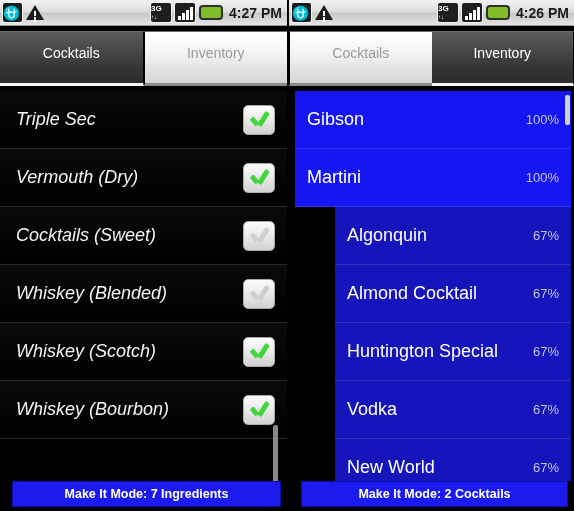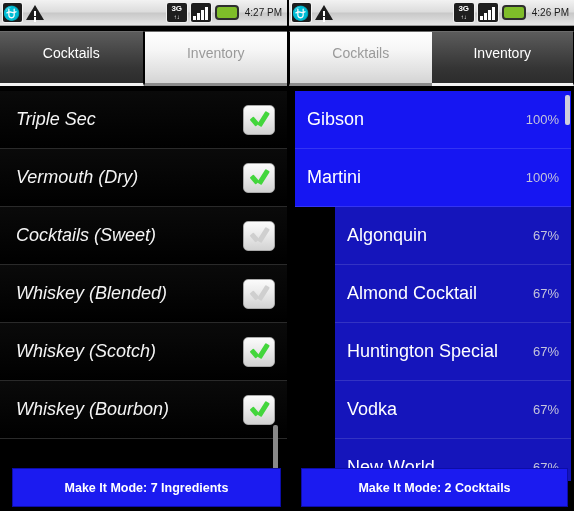--- a/index.html
+++ b/index.html
@@ -37,37 +37,37 @@
     border-bottom:15px solid #1c1c1c;
   }
   .warn-icon:after {
     content:""; position:absolute; left:8px; top:8px;
     width:2px; height:5px; background:#fff;
     box-shadow:0 6px 0 0 #fff;
   }
   .net-icon {
     width:20px; height:19px; background:#1e1e1e; border-radius:2px; color:#fff;
     font-size:8px; font-weight:bold; display:flex; flex-direction:column;
-    align-items:center; justify-content:center; line-height:8px;
+    justify-content:center; line-height:8px;
     box-shadow:0 0 0 1px #f0f0f0;
   }
   .net-icon .arrows { font-size:6px; }
   .sig-icon { width:20px; height:19px; background:#1e1e1e; border-radius:2px;
     display:flex; align-items:flex-end; justify-content:center; gap:1px; padding:2px 2px;
     box-shadow:0 0 0 1px #f0f0f0; }
   .sig-icon i { width:3px; background:#fff; display:block; }
   .sig-icon i:nth-child(1){height:4px;}
   .sig-icon i:nth-child(2){height:7px;}
   .sig-icon i:nth-child(3){height:10px;}
   .sig-icon i:nth-child(4){height:13px;}
   .batt-icon {
     width:24px; height:15px; background:#7fbd29; border:2px solid #2e2e2e;
     border-radius:4px; position:relative;
   }
-  .clock { font-size:10px; font-weight:normal; color:#1b1b1b; letter-spacing:0px; padding-left:2px; }
+  .clock { font-size:14px; font-weight:bold; color:#1b1b1b; letter-spacing:0px; padding-left:2px; }
 
   
   .tabbar { display:flex; height:60px; width:100%; background:#000; padding-top:5px; }
   .tab {
     flex:1; position:relative;
     display:flex; align-items:center; justify-content:center;
     padding-bottom:9px;
     font-size:14px;
     border-top:1px solid #6c6c6c;
   }
@@ -119,21 +119,21 @@
   .row-c .label { color:#ffffff; font-size:18px; flex:1; white-space:nowrap; }
   .row-c .pct { color:#c3c3dc; font-size:13px; }
 
   
   .sbar { position:absolute; width:5px; border-radius:2px; background:#888; }
   .sbar.left-thumb { right:9px; top:425px; height:58px; }
   .sbar.right-thumb { right:4px; top:95px; height:30px; background:#cfcfdd; }
 
   
   .footer {
-    position:absolute; bottom:4px; left:6px; right:6px; height:39px;
+    position:absolute; bottom:4px; left:6px; right:6px; height:26px;
     background:#1b1bf0;
     display:flex; align-items:center; justify-content:center;
     color:#ffffff; font-size:12.5px; font-weight:bold;
     border:1px solid #0d0da8;
     margin-left:6px;
   }
 </style>
 </head>
 <body>
 

